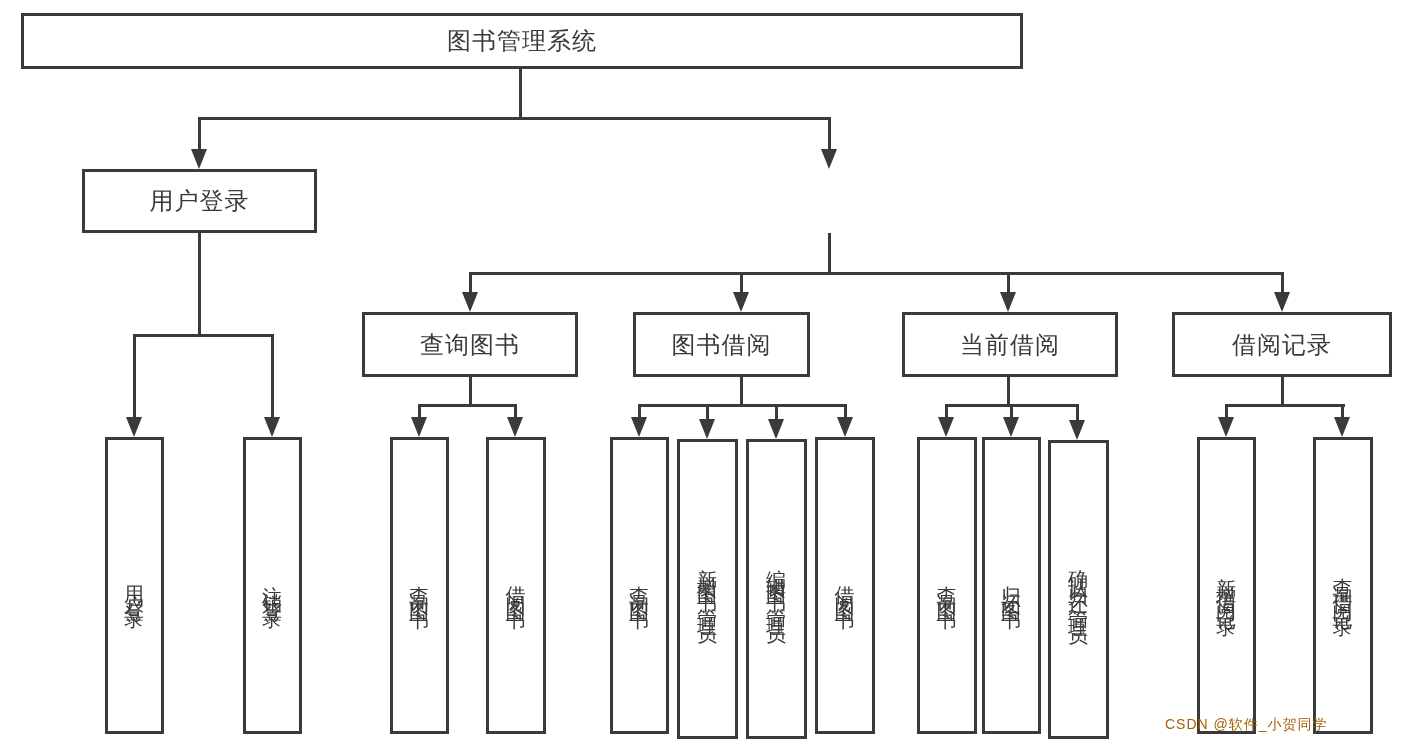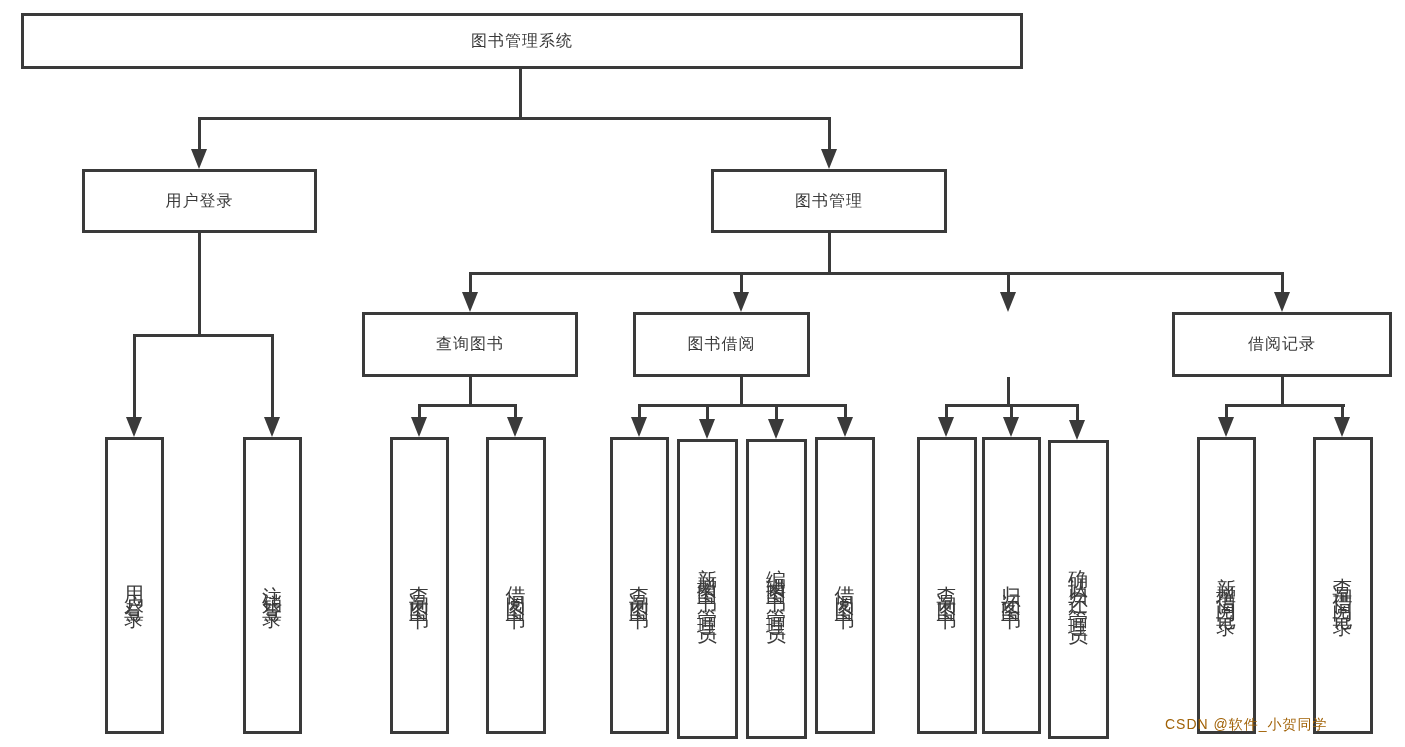--- a/index.html
+++ b/index.html
@@ -12,21 +12,21 @@
     overflow:hidden;
   }
   .box{
     position:absolute;
     box-sizing:border-box;
     border:3px solid #3a3a3a;
     background:#ffffff;
     display:flex;align-items:center;justify-content:center;
     text-align:center;
   }
-  .hlabel{font-size:16px;letter-spacing:1px;}
+  .hlabel{font-size:24px;letter-spacing:1px;}
   .leaf span{
     writing-mode:vertical-rl;
     text-orientation:mixed;
     font-size:20px;
     letter-spacing:8px;
     line-height:1;
     white-space:nowrap;
   }
   .line{position:absolute;background:#3a3a3a;}
   .arrow{
@@ -51,32 +51,32 @@
 <div class="canvas">
 
   <div class="box" style="left:21px;top:13px;width:1002px;height:56px">
     <span class="hlabel">图书管理系统</span>
   </div>
 
   <div class="box" style="left:82px;top:169px;width:235px;height:64px">
     <span class="hlabel">用户登录</span>
   </div>
 
-  <div class="box" style="left:711px;top:169px;width:236px;height:64px">
-    <span class="hlabel">图书管理</span>
-  </div>
 
   <div class="box" style="left:362px;top:312px;width:216px;height:65px">
     <span class="hlabel">查询图书</span>
   </div>
 
   <div class="box" style="left:633px;top:312px;width:177px;height:65px">
     <span class="hlabel">图书借阅</span>
   </div>
 
+  <div class="box" style="left:902px;top:312px;width:216px;height:65px">
+    <span class="hlabel">当前借阅</span>
+  </div>
 
   <div class="box" style="left:1172px;top:312px;width:220px;height:65px">
     <span class="hlabel">借阅记录</span>
   </div>
 
   <div class="box leaf" style="left:105px;top:437px;width:59px;height:297px">
     <span>用户登录</span>
   </div>
   <div class="box leaf" style="left:243px;top:437px;width:59px;height:297px">
     <span>注销登录</span>

